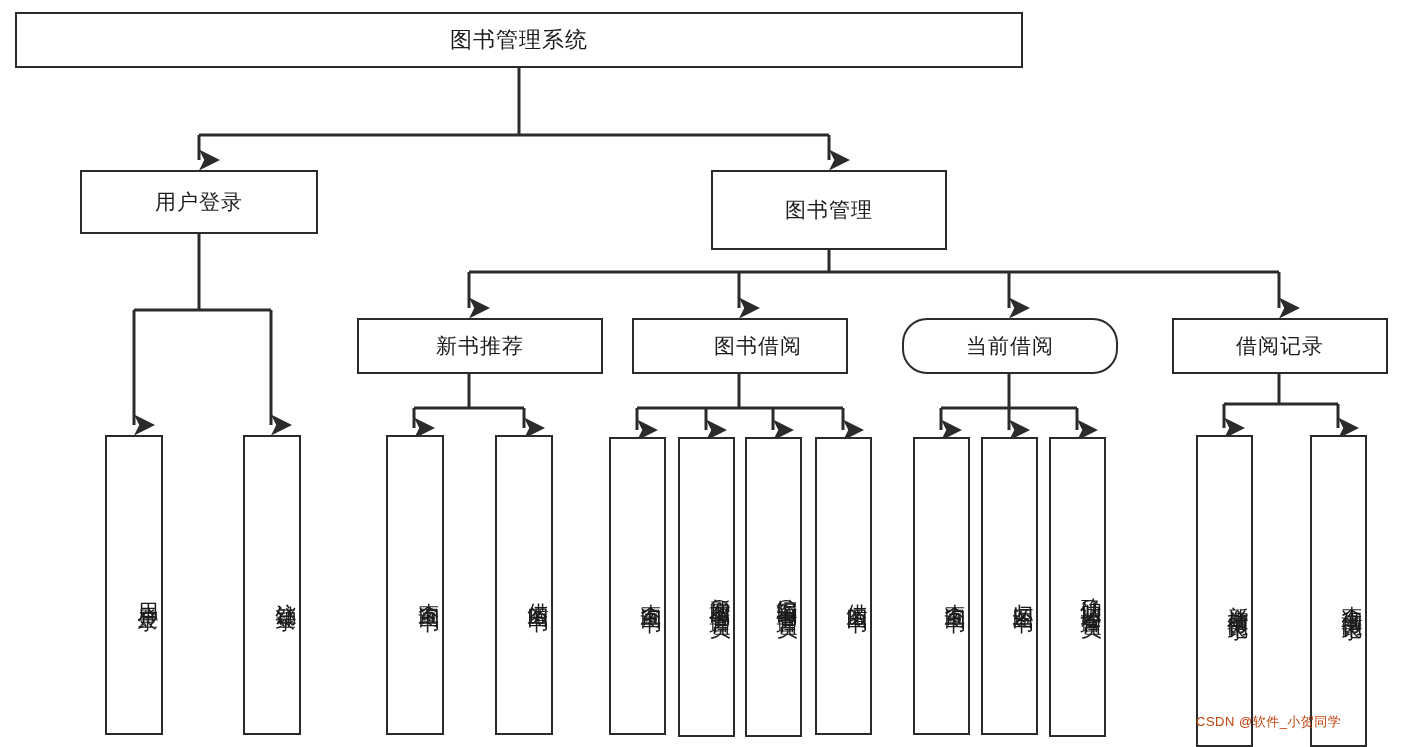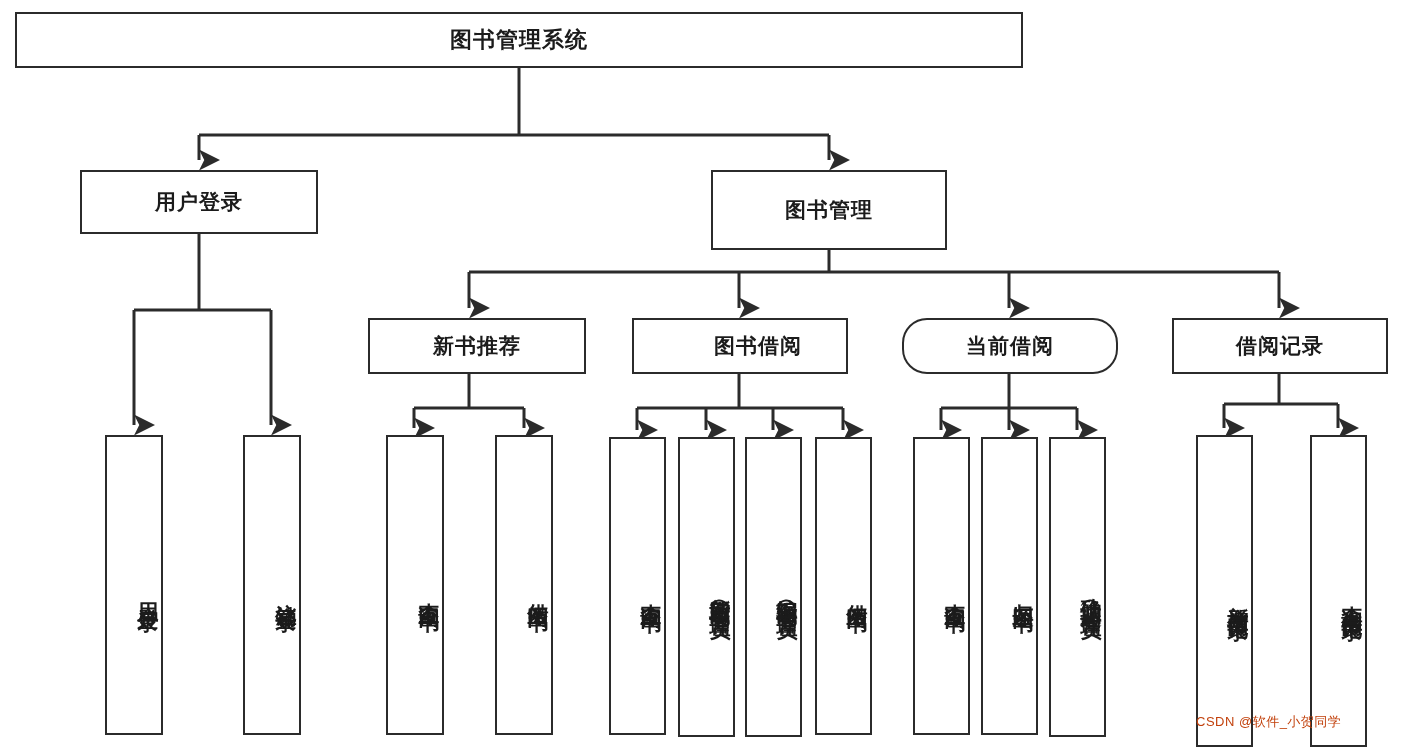--- a/index.html
+++ b/index.html
@@ -27,21 +27,20 @@
   }
   .node {
     position: absolute;
     box-sizing: border-box;
     border: 2px solid #2b2b2b;
     background: #ffffff;
     display: flex;
     align-items: center;
     justify-content: center;
     color: #1b1b1b;
-    font-weight: bold;
   }
   .node.horiz {
     font-size: 21px;
     letter-spacing: 1px;
     line-height: 1.2;
   }
   .node.root {
     font-size: 22px;
   }
   .node.vert {
@@ -133,21 +132,21 @@
     <span>图书管理系统</span>
   </div>
 
   <div class="node horiz" style="left:80px; top:170px; width:238px; height:64px;">
     <span>用户登录</span>
   </div>
   <div class="node horiz" style="left:711px; top:170px; width:236px; height:80px;">
     <span>图书管理</span>
   </div>
 
-  <div class="node horiz" style="left:368px; top:318px; width:218px; height:56px;">
+  <div class="node horiz" style="left:357px; top:318px; width:246px; height:56px;">
     <span>新书推荐</span>
   </div>
   <div class="node horiz" style="left:632px; top:318px; width:216px; height:56px;padding-left:36px;">
     <span>图书借阅</span>
   </div>
   <div class="node horiz" style="left:902px; top:318px; width:216px; height:56px;border-radius:25px;">
     <span>当前借阅</span>
   </div>
   <div class="node horiz" style="left:1172px; top:318px; width:216px; height:56px;">
     <span>借阅记录</span>

